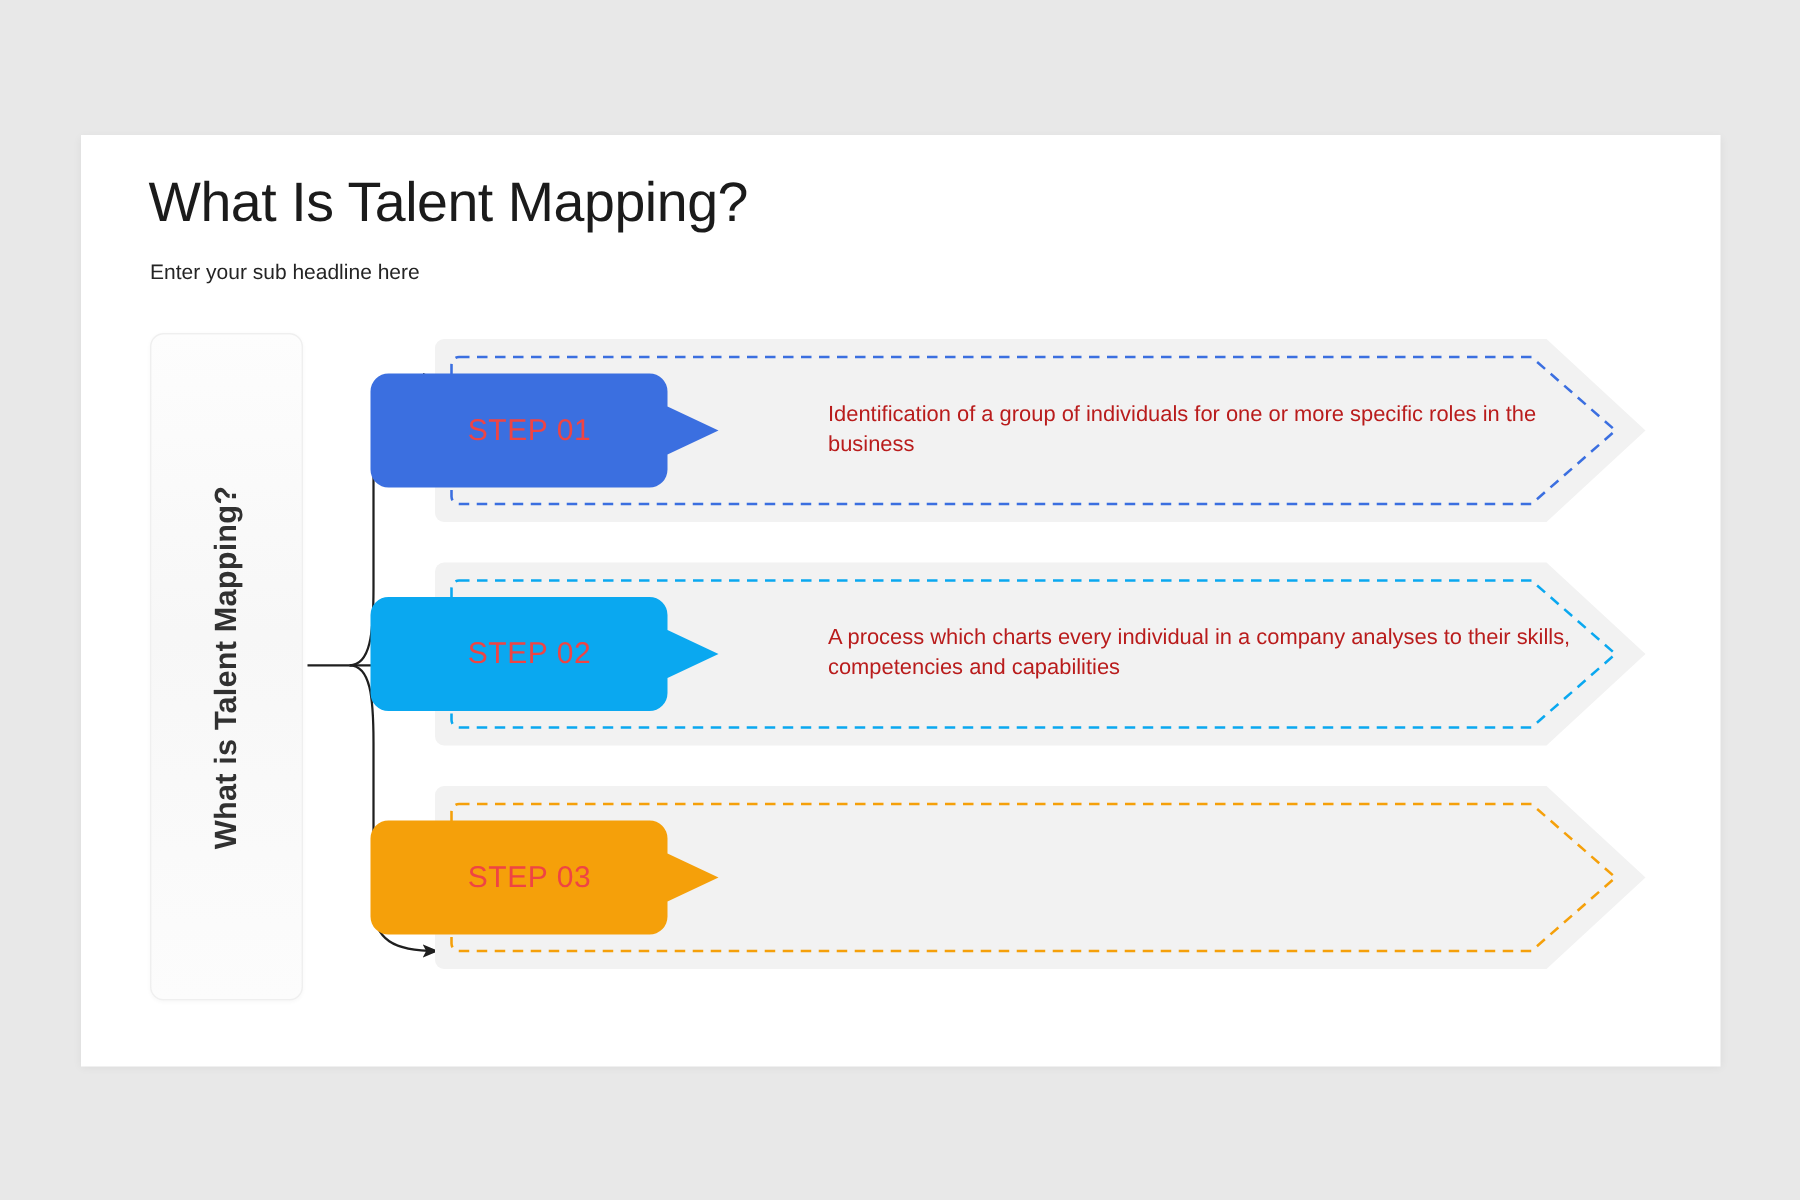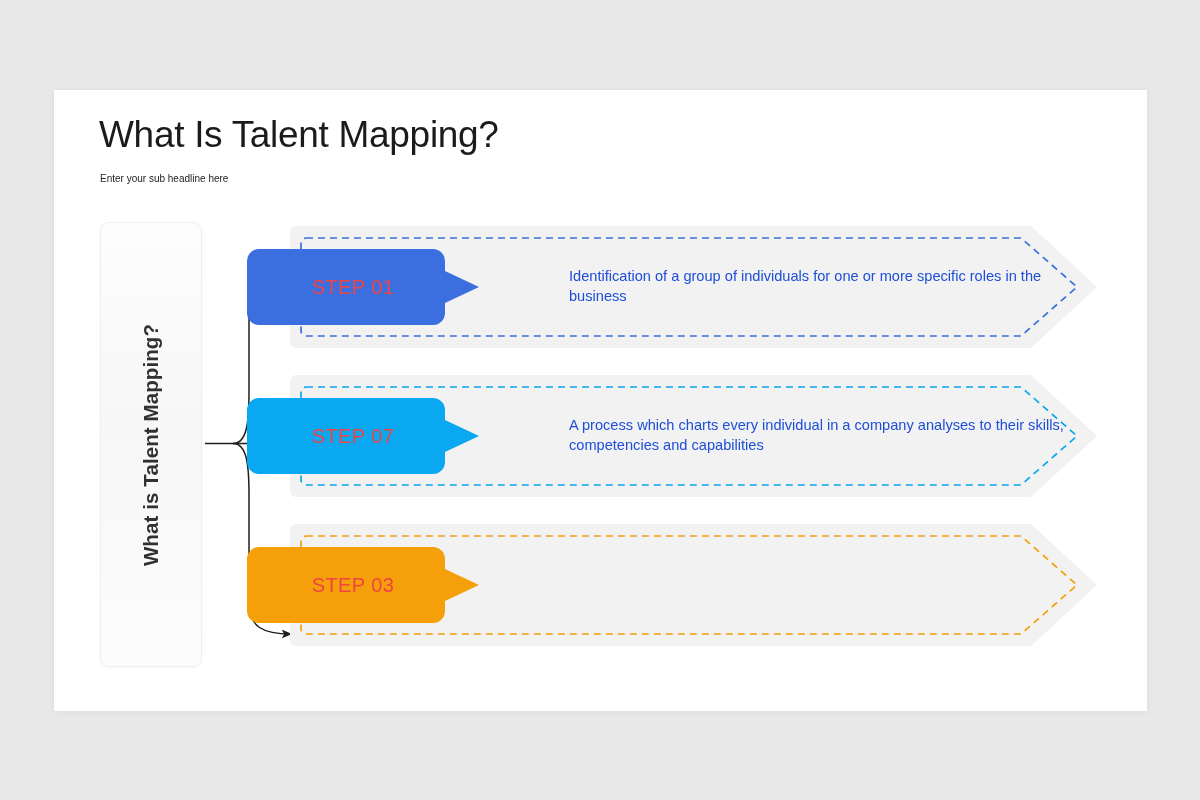--- a/index.html
+++ b/index.html
@@ -32,21 +32,21 @@
     font-size: 37px;
     font-weight: 400;
     color: #1b1b1b;
     letter-spacing: -0.3px;
     white-space: nowrap;
   }
   #page-subtitle {
     position: absolute;
     left: 46px;
     top: 83px;
-    font-size: 10px;
+    font-size: 14px;
     font-weight: 400;
     color: #242424;
     white-space: nowrap;
   }
 
   
   #side-card {
     position: absolute;
     left: 46px;
     top: 132px;
@@ -103,27 +103,27 @@
     left: 0;
     top: 0;
     width: 100%;
     height: 100%;
     overflow: visible;
   }
 
   
   .step-desc {
     position: absolute;
-    left: 322px;
+    left: 305px;
     top: 50%;
     transform: translateY(-50%);
     width: 520px;
     font-size: 14.6px;
     line-height: 19.6px;
-    color: #1d4ed8;
+    color: #b91c1c;
   }
 
   
   .badge {
     position: absolute;
     top: 50%;
     left: 0;
     transform: translateY(-50%);
     width: 232px;
     height: 76px;
@@ -202,21 +202,21 @@
       <svg class="chevron-svg" viewBox="0 0 821 134" preserveAspectRatio="none">
         <path d="M10,6 h735 l66,61 l-66,61 h-735 a6,6 0 0 1 -6,-6 v-110 a6,6 0 0 1 6,-6 z" fill="#f2f2f2"></path>
         <path d="M20,18 h715 l56,49 l-56,49 h-715 a5,5 0 0 1 -5,-5 v-88 a5,5 0 0 1 5,-5 z" fill="none" stroke="#0aa8f0" stroke-width="1.7" stroke-dasharray="7 5"></path>
       </svg>
     </div>
     <div class="step-desc">A process which charts every individual in a company analyses to their skills, competencies and capabilities</div>
     <div class="badge">
       <svg class="badge-svg" viewBox="0 0 232 76" preserveAspectRatio="none">
         <path d="M12,0 h174 a12,12 0 0 1 12,12 v10 l34,16 l-34,16 v10 a12,12 0 0 1 -12,12 h-174 a12,12 0 0 1 -12,-12 v-52 a12,12 0 0 1 12,-12 z" fill="#0aa8f0"></path>
       </svg>
-      <div class="badge-label">STEP 07</div>
+      <div class="badge-label">STEP 02</div>
     </div>
   </div>
 
   <div class="step-row row-3">
     <div class="chevron-wrap">
       <svg class="chevron-svg" viewBox="0 0 821 134" preserveAspectRatio="none">
         <path d="M10,6 h735 l66,61 l-66,61 h-735 a6,6 0 0 1 -6,-6 v-110 a6,6 0 0 1 6,-6 z" fill="#f2f2f2"></path>
         <path d="M20,18 h715 l56,49 l-56,49 h-715 a5,5 0 0 1 -5,-5 v-88 a5,5 0 0 1 5,-5 z" fill="none" stroke="#f5a00a" stroke-width="1.7" stroke-dasharray="7 5"></path>
       </svg>
     </div>

